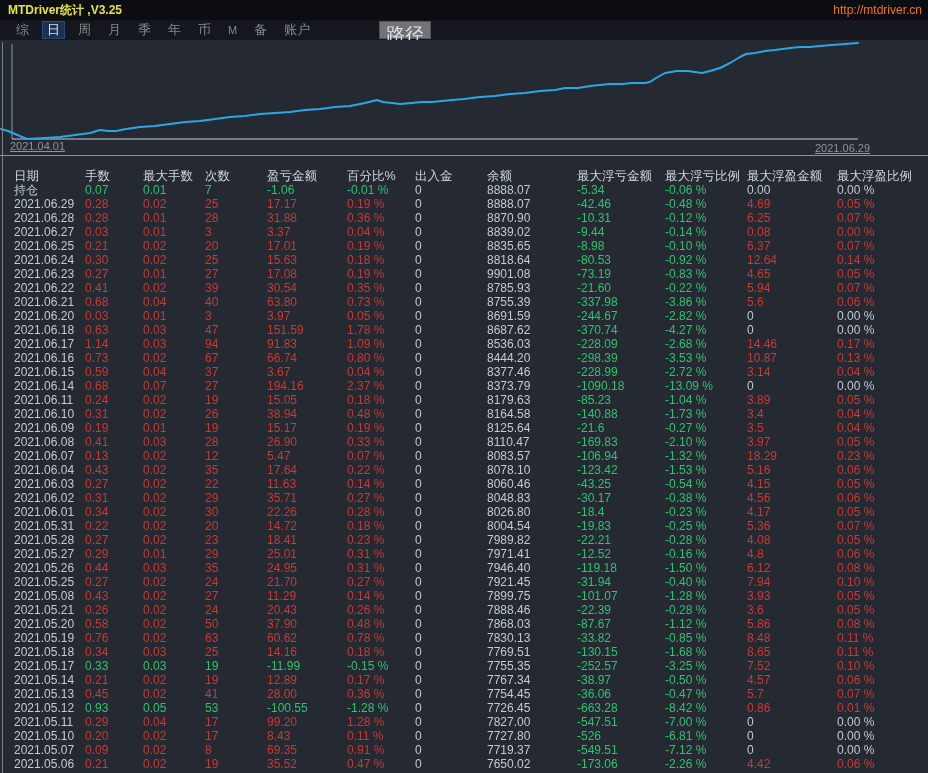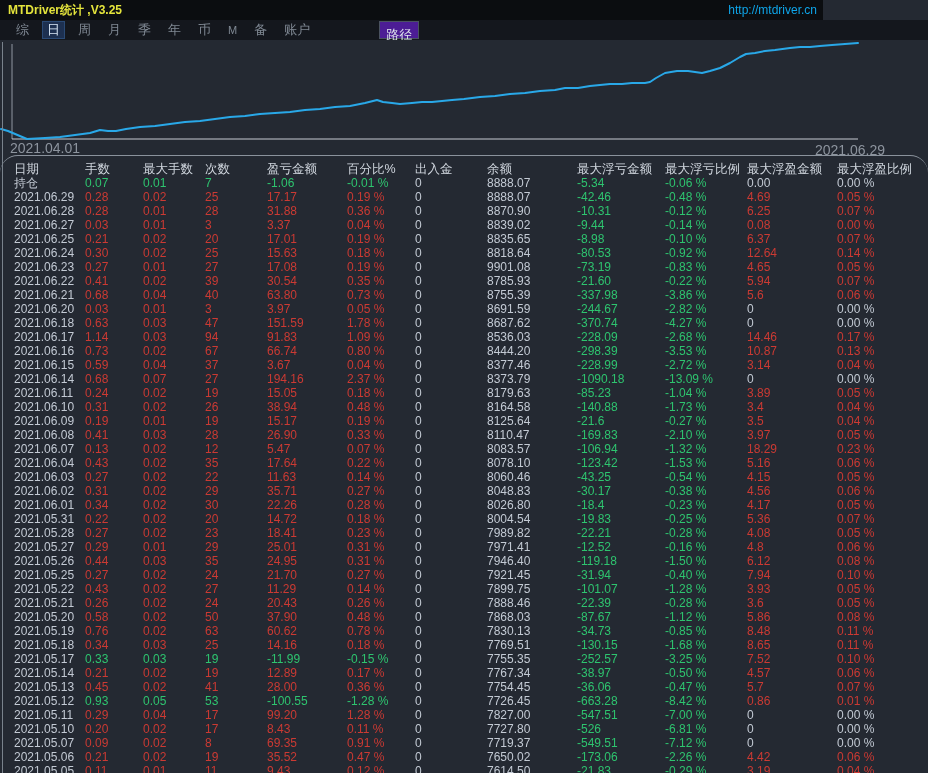--- a/index.html
+++ b/index.html
@@ -1,48 +1,48 @@
 <!DOCTYPE html>
 <html><head>
 <meta charset="utf-8">
 <style>
   * { margin:0; padding:0; box-sizing:border-box; }
   html,body { width:928px; height:773px; overflow:hidden; background:#0b0d10;
     font-family:"Liberation Sans","DejaVu Sans",sans-serif; }
   .window { position:relative; width:928px; height:773px; background:#242932; }
 
   
-  .titlebar { position:absolute; left:0; top:0; width:823px; height:20px;
+  .titlebar { position:absolute; left:0; top:0; width:928px; height:20px;
     background:#0b0d10; display:flex; align-items:center; justify-content:space-between;
     padding:0 6px 0 8px; }
   .app-title { color:#e4e43c; font-size:12px; font-weight:bold; }
-  .app-url { color:#0ea5e9; font-size:12px; }
+  .app-url { color:#f97316; font-size:12px; }
 
   
   .menubar { position:absolute; left:0; top:20px; width:928px; height:20px;
     background:#14171d; display:flex; align-items:center; padding-left:12px; }
   .menu-tab { color:#7f8893; font-size:13px; height:18px; line-height:18px;
     padding:0 4px; margin-right:9px; cursor:default; white-space:nowrap; }
   .menu-tab.selected { background:#1d3050; color:#d8e6f5; border:1px solid #2a4a75; line-height:16px; }
   .menu-tab.small { font-size:11px; }
-  .path-btn { margin-left:56px; background:#4c1d95; color:#dfe5ec; font-size:13px;
+  .path-btn { margin-left:56px; background:#737373; color:#dfe5ec; font-size:19px;
     height:18px; line-height:18px; padding:4px 6px; border:1px solid #4a5260; }
 
   
   .chart { position:absolute; left:0; top:40px; width:928px; height:115px; background:#242932; }
   .chart svg { position:absolute; left:0; top:0; }
-  .axis-label { position:absolute; font-size:14px; color:#8d949e; white-space:nowrap; }
+  .axis-label { position:absolute; font-size:11px; color:#8d949e; white-space:nowrap;text-decoration:underline; }
   .label-start { left:10px; top:100px; }
   .label-end { left:815px; top:102px; }
   .left-edge { position:absolute; left:2px; top:42px; width:1px; height:731px;
     background:#79828c; z-index:5; }
 
   
   .table { position:absolute; left:0; top:155px; width:928px; height:618px;
-    background:#242932; border-top:1px solid #8a929c; padding-top:6px;border-radius:18px; }
+    background:#242932; border-top:1px solid #8a929c; padding-top:13px; }
   .row { display:grid;
     grid-template-columns:71px 58px 62px 62px 80px 68px 72px 90px 88px 82px 90px 87px;
     padding-left:14px; height:14px; line-height:14px; font-size:12px; white-space:nowrap; }
   .row span { overflow:hidden; }
   .hdr span { color:#d0d6de; font-size:12.5px; }
   .neutral { color:#c3cad4; }
   .red { color:#cb3a33; }
   .green { color:#2ec46f; }
 </style>
 </head>
@@ -498,21 +498,21 @@
         <span class="red">21.70</span>
         <span class="red">0.27 %</span>
         <span class="neutral">0</span>
         <span class="neutral">7921.45</span>
         <span class="green">-31.94</span>
         <span class="green">-0.40 %</span>
         <span class="red">7.94</span>
         <span class="red">0.10 %</span>
       </div>
       <div class="row">
-        <span class="neutral">2021.05.22</span>
+        <span class="neutral">2021.05.08</span>
         <span class="red">0.43</span>
         <span class="red">0.02</span>
         <span class="red">27</span>
         <span class="red">11.29</span>
         <span class="red">0.14 %</span>
         <span class="neutral">0</span>
         <span class="neutral">7899.75</span>
         <span class="green">-101.07</span>
         <span class="green">-1.28 %</span>
         <span class="red">3.93</span>
@@ -548,21 +548,21 @@
       </div>
       <div class="row">
         <span class="neutral">2021.05.19</span>
         <span class="red">0.76</span>
         <span class="red">0.02</span>
         <span class="red">63</span>
         <span class="red">60.62</span>
         <span class="red">0.78 %</span>
         <span class="neutral">0</span>
         <span class="neutral">7830.13</span>
-        <span class="green">-34.73</span>
+        <span class="green">-33.82</span>
         <span class="green">-0.85 %</span>
         <span class="red">8.48</span>
         <span class="red">0.11 %</span>
       </div>
       <div class="row">
         <span class="neutral">2021.05.18</span>
         <span class="red">0.34</span>
         <span class="red">0.03</span>
         <span class="red">25</span>
         <span class="red">14.16</span>

